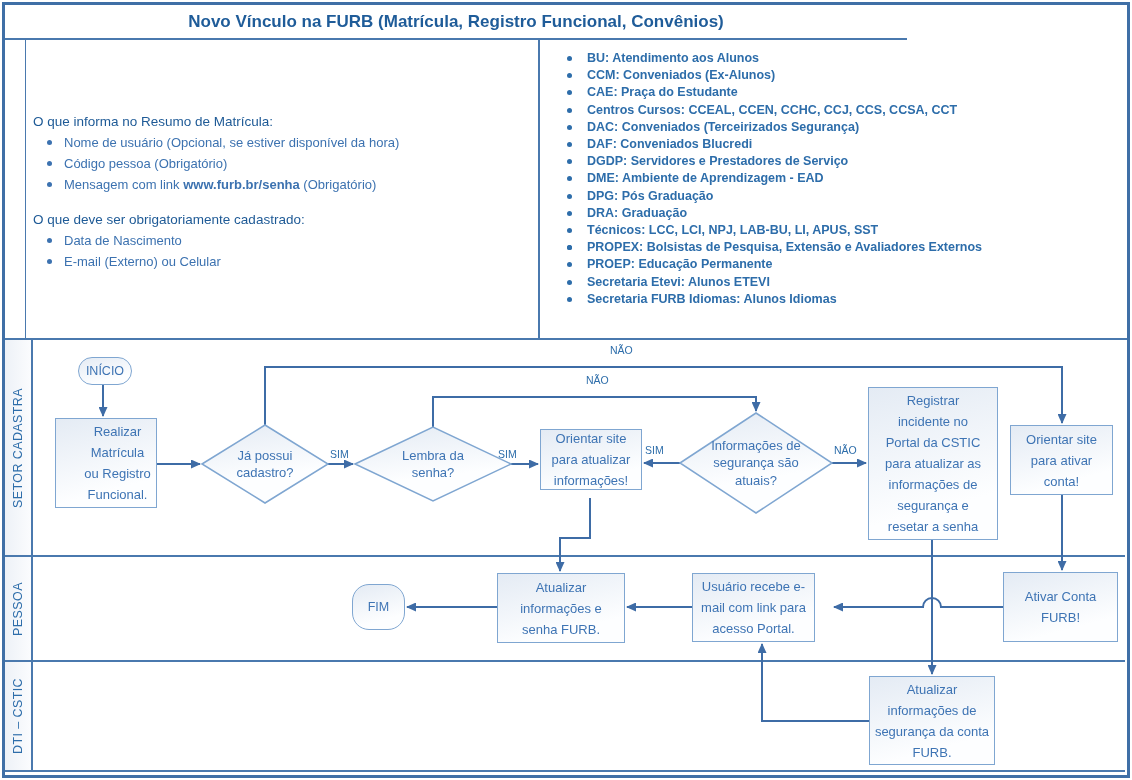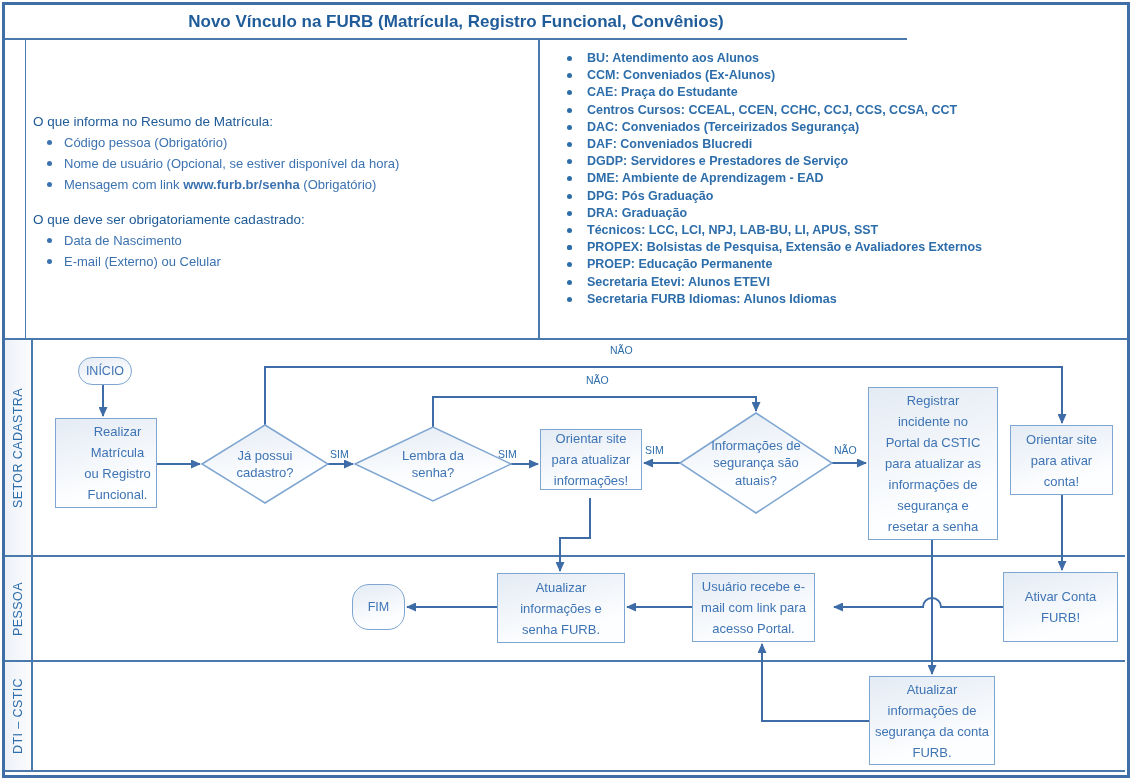--- a/index.html
+++ b/index.html
@@ -62,22 +62,22 @@
   <div class="title-row">
     <h1>Novo Vínculo na FURB (Matrícula, Registro Funcional, Convênios)</h1>
   </div>
 
   <div class="info-row">
     <div class="info-stub"></div>
 
     <div class="info-left">
       <p class="info-heading">O que informa no Resumo de Matrícula:</p>
       <ul class="blist">
+        <li><span class="dot"></span><span>Nome de usuário (Opcional, se estiver disponível da hora)</span></li>
         <li><span class="dot"></span><span>Código pessoa (Obrigatório)</span></li>
-        <li><span class="dot"></span><span>Nome de usuário (Opcional, se estiver disponível da hora)</span></li>
         <li><span class="dot"></span><span>Mensagem com link </span><span class="boldlink">www.furb.br/senha</span><span> (Obrigatório)</span></li>
       </ul>
       <p class="info-heading second">O que deve ser obrigatoriamente cadastrado:</p>
       <ul class="blist">
         <li><span class="dot"></span><span>Data de Nascimento</span></li>
         <li><span class="dot"></span><span>E-mail (Externo) ou Celular</span></li>
       </ul>
     </div>
 
     <div class="info-right">

